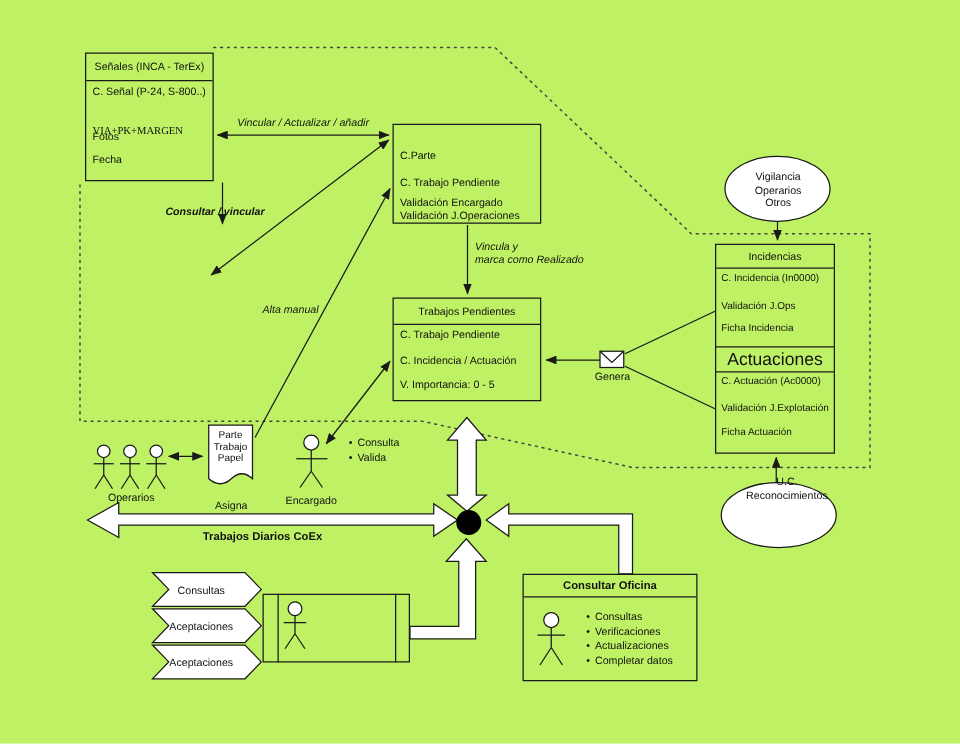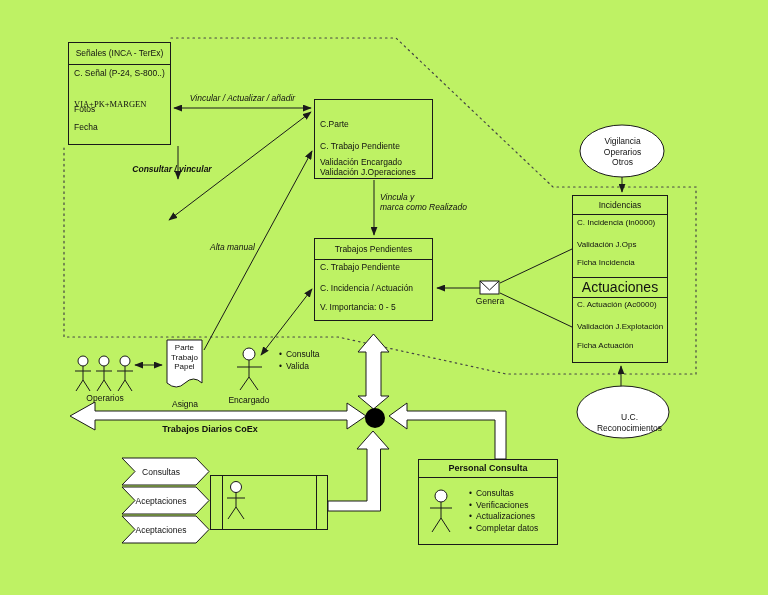--- a/index.html
+++ b/index.html
@@ -147,21 +147,21 @@
     <div class="row" style="top:126px;">Validación J.Explotación</div>
     <div class="row" style="top:145px;">Ficha Actuación</div>
   </div>
 
   <div class="lbl ctr" style="left:580px;top:136px;width:85px;line-height:10.5px;">
     <div>Vigilancia</div>
     <div>Operarios</div>
     <div>Otros</div>
   </div>
 
-  <div class="lbl ctr" style="left:577px;top:412px;width:105px;line-height:11px;">
+  <div class="lbl ctr" style="left:577px;top:380px;width:105px;line-height:11px;">
     <div>U.C.</div>
     <div>Reconocimientos</div>
   </div>
 
   <div class="lbl it ctr" style="left:180px;top:93px;width:125px;">Vincular / Actualizar / añadir</div>
   <div class="lbl it ctr" style="left:131px;top:164px;width:82px;font-weight:bold;">Consultar / vincular</div>
   <div class="lbl it" style="left:210px;top:242px;">Alta manual</div>
   <div class="lbl it" style="left:380px;top:192px;">
     <div>Vincula y</div>
     <div>marca como Realizado</div>
@@ -186,21 +186,21 @@
   <div class="lbl ctr" style="left:124px;top:467px;width:74px;">Consultas</div>
   <div class="lbl ctr" style="left:124px;top:496px;width:74px;">Aceptaciones</div>
   <div class="lbl ctr" style="left:124px;top:525px;width:74px;">Aceptaciones</div>
 
   <div class="box" style="left:210px;top:475px;width:118px;height:55px;">
     <div class="ibar" style="left:11px;"></div>
     <div class="ibar" style="left:105px;"></div>
   </div>
 
   <div class="box" style="left:418px;top:459px;width:140px;height:86px;">
-    <div class="title b" style="height:17px;line-height:17px;font-size:9px;">Personal Consulta</div>
+    <div class="title b" style="height:17px;line-height:17px;font-size:9px;">Consultar Oficina</div>
     <div class="lbl" style="left:50px;top:28px;line-height:11.5px;">
       <div class="bullet">Consultas</div>
       <div class="bullet">Verificaciones</div>
       <div class="bullet">Actualizaciones</div>
       <div class="bullet">Completar datos</div>
     </div>
   </div>
 
 </div>
 

